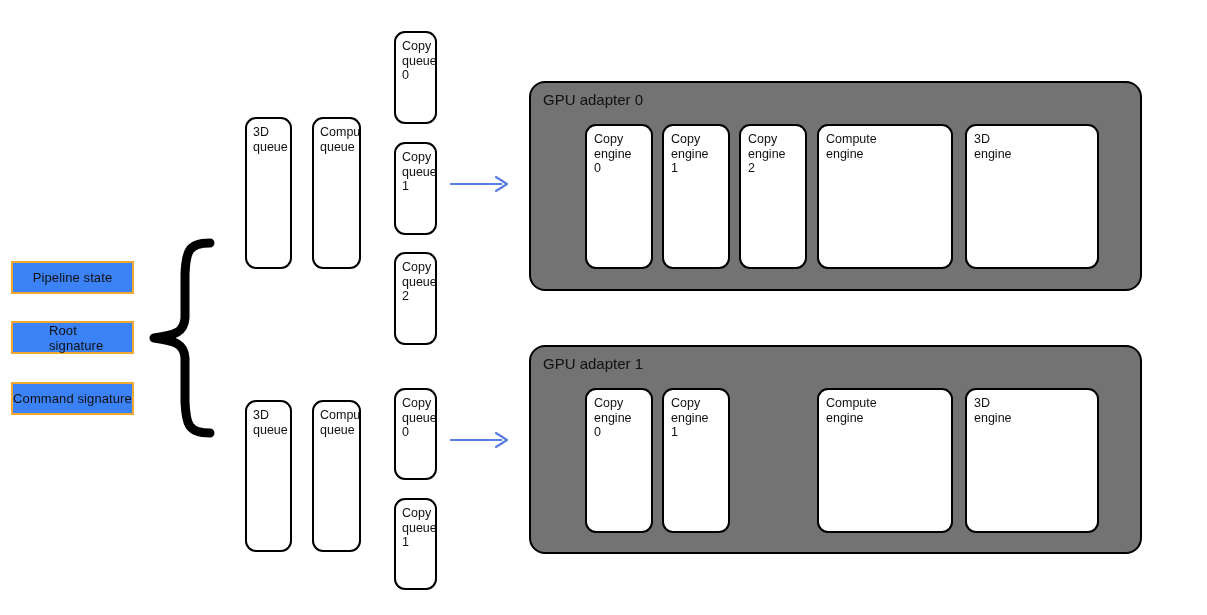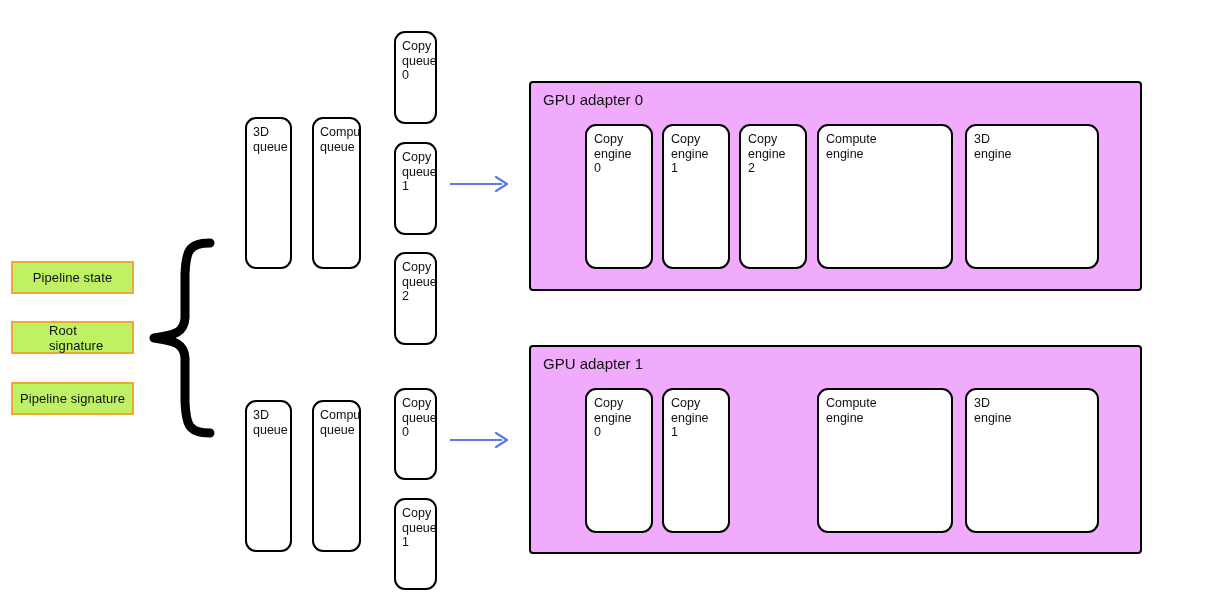--- a/index.html
+++ b/index.html
@@ -14,21 +14,21 @@
     background: #ffffff;
     font-family: "Liberation Sans", sans-serif;
     overflow: hidden;
   }
 
   
   .res-box {
     position: absolute;
     box-sizing: border-box;
     border: 2px solid #F0A830;
-    background: #bef264;
+    background: #3b82f6;
     display: flex;
     align-items: center;
     justify-content: center;
     font-size: 13px;
     color: #101010;
     letter-spacing: 0.1px;
   }
 
   
   .queue-box {
@@ -43,22 +43,22 @@
     color: #101010;
     white-space: pre-line;
     overflow: hidden;
   }
 
   
   .adapter {
     position: absolute;
     box-sizing: border-box;
     border: 2px solid #000000;
-    border-radius: 4px;
-    background: #f0abfc;
+    border-radius: 16px;
+    background: #737373;
   }
   .adapter-title {
     position: absolute;
     left: 12px;
     top: 8px;
     font-size: 15px;
     color: #101010;
     white-space: nowrap;
   }
 
@@ -91,21 +91,21 @@
 </style>
 </head>
 <body>
 
 <div id="canvas">
 
   <div class="res-box" style="left:11px; top:261px; width:123px; height:33px;">Pipeline state</div>
 
   <div class="res-box" style="left:11px; top:321px; width:123px; height:33px;padding-left:36px;">Root signature</div>
 
-  <div class="res-box" style="left:11px; top:382px; width:123px; height:33px;">Pipeline signature</div>
+  <div class="res-box" style="left:11px; top:382px; width:123px; height:33px;">Command signature</div>
 
   <svg class="brace-svg" style="left:148px; top:238px; width:70px; height:200px;" viewBox="0 0 70 200">
     <path d="M 62 5
              C 40 5, 38 14, 37 36
              L 37 80
              C 36 94, 28 97, 6 100
              C 28 103, 36 106, 37 120
              L 37 164
              C 38 186, 40 195, 62 195" fill="none" stroke="#000000" stroke-width="9" stroke-linecap="round" stroke-linejoin="round"></path>
   </svg>

